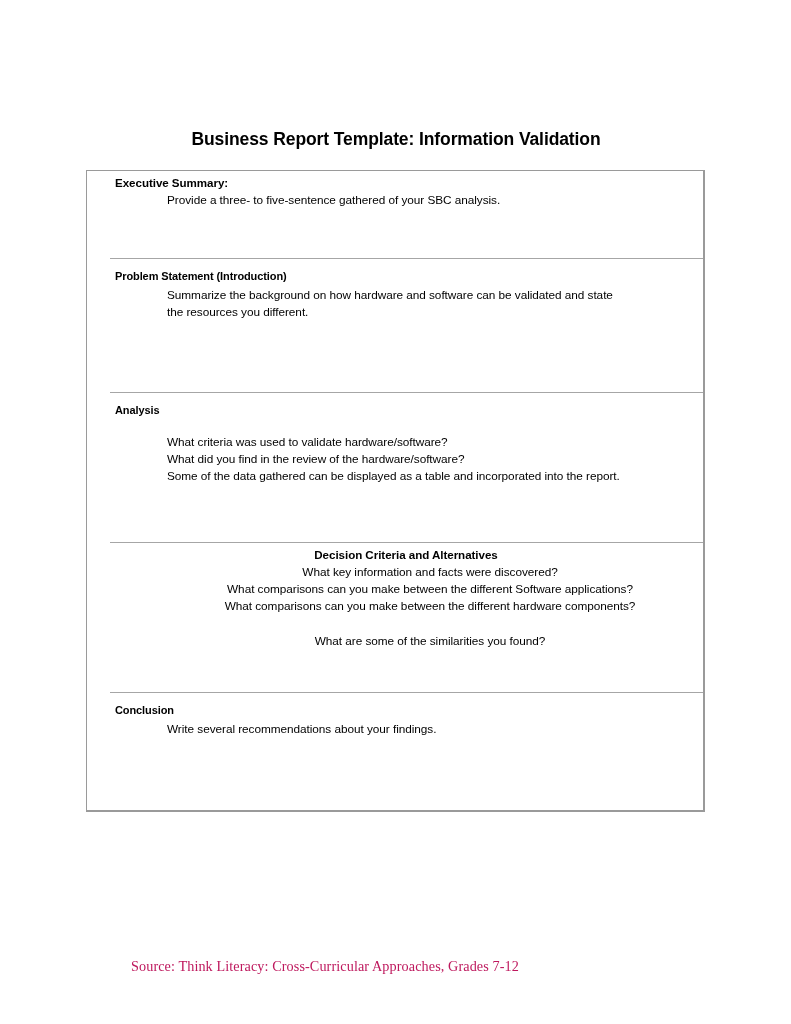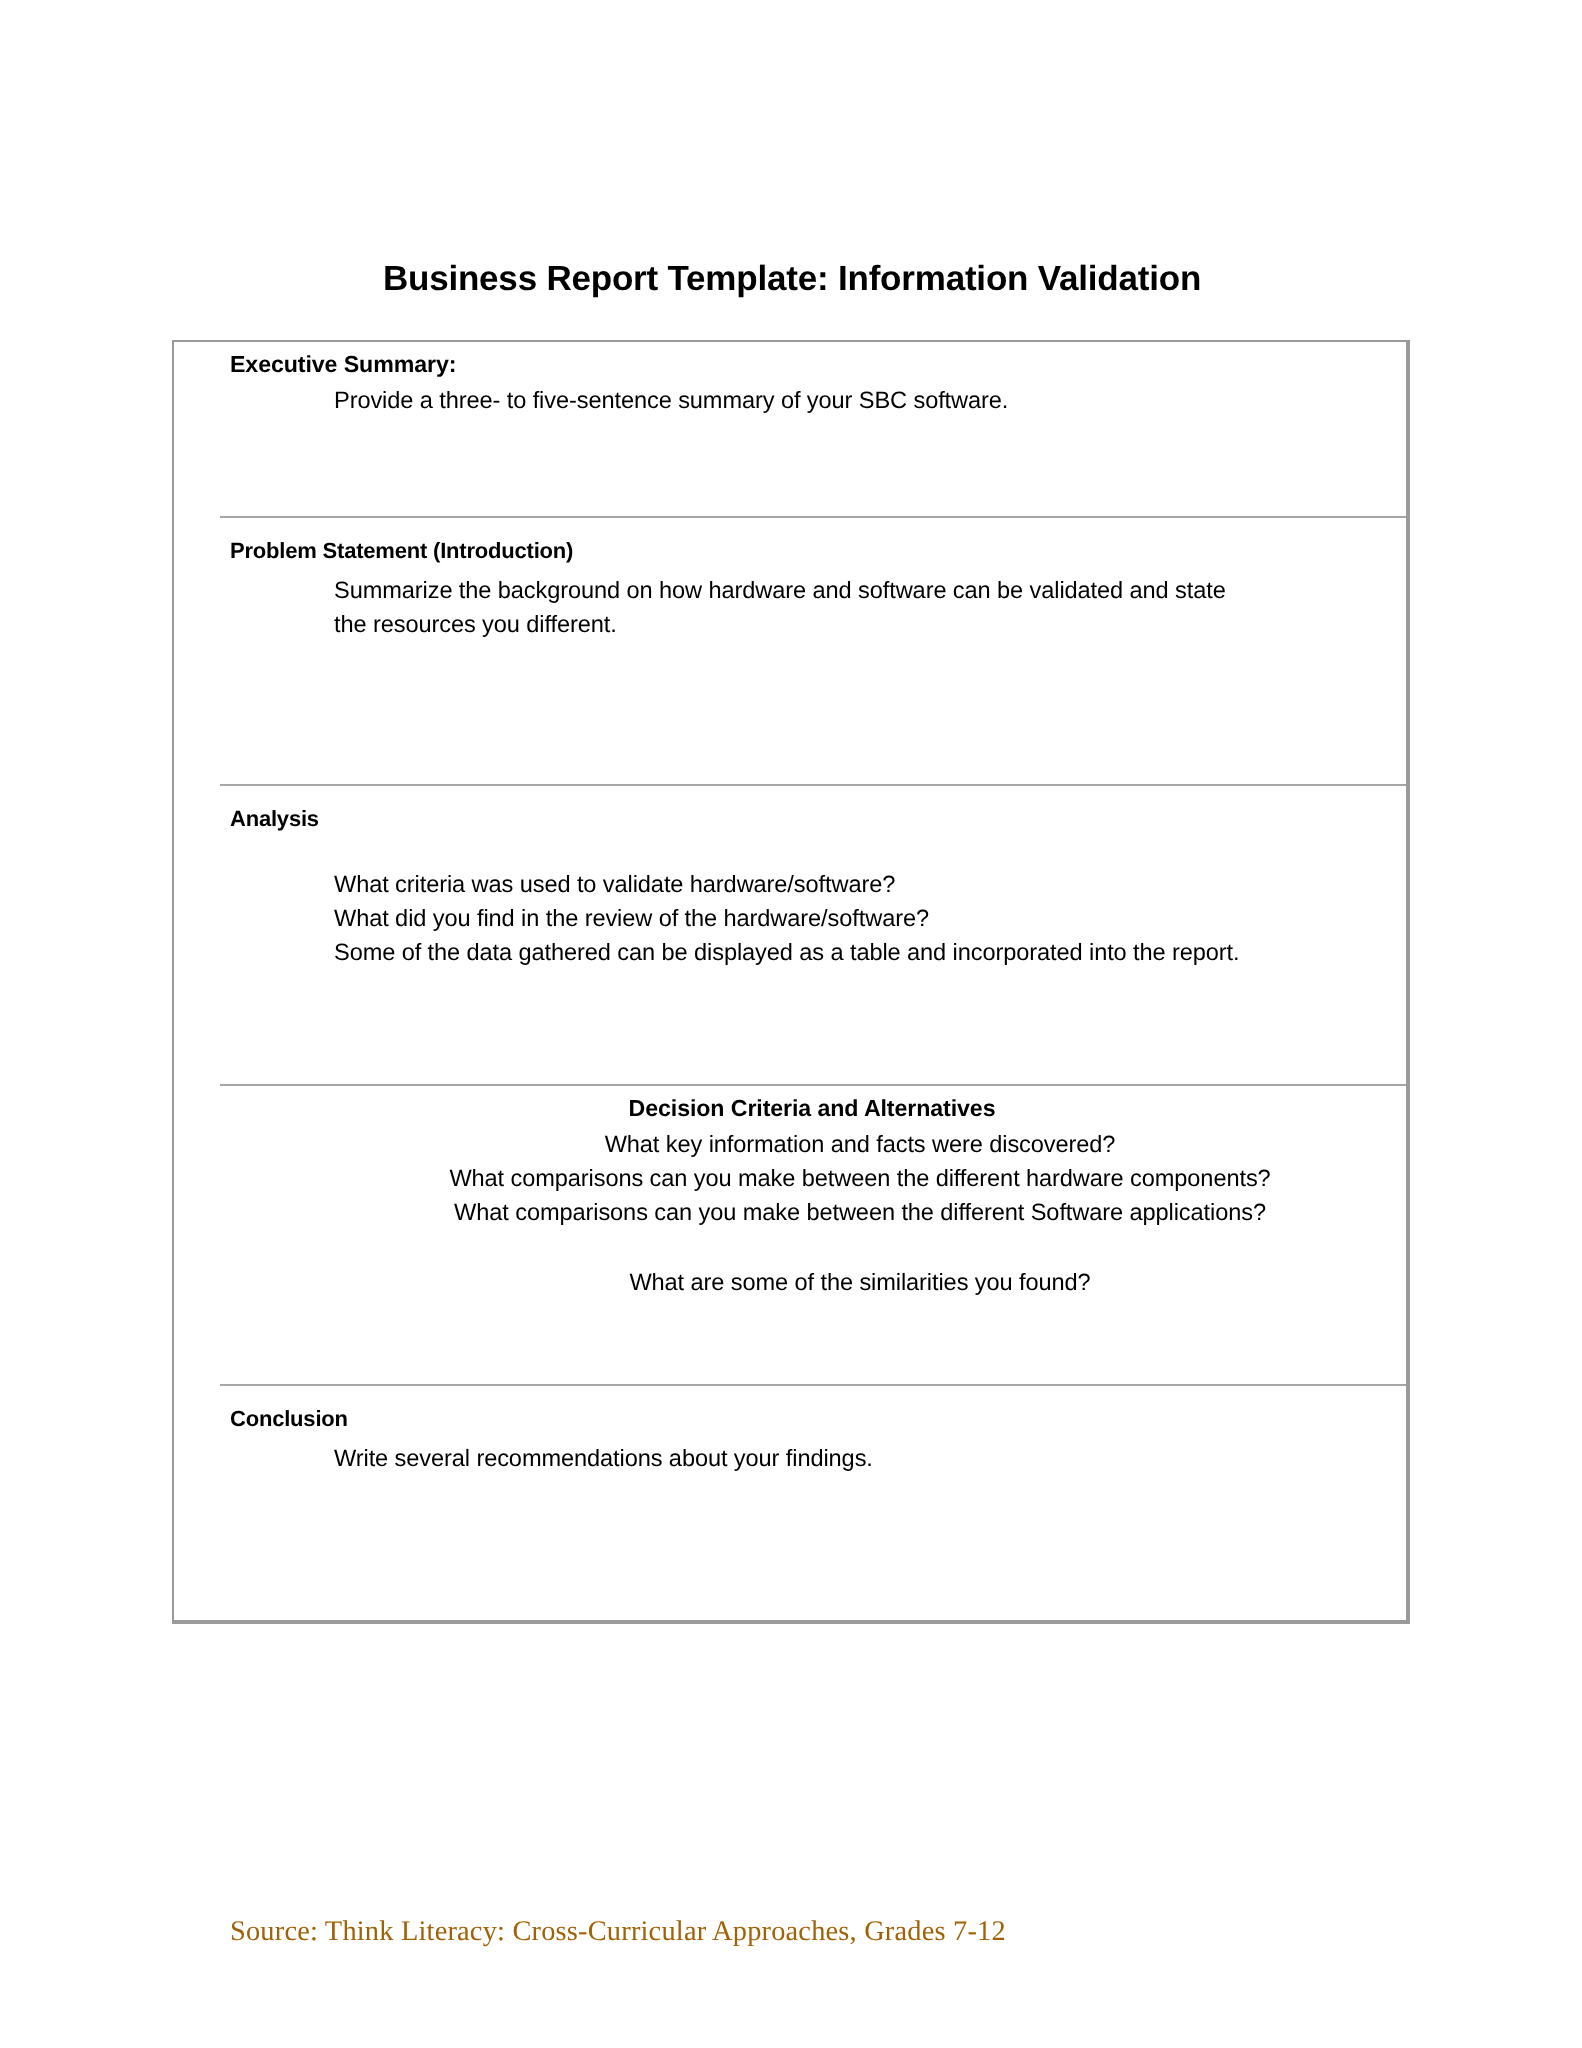--- a/index.html
+++ b/index.html
@@ -111,45 +111,45 @@
   .gap-top {
     height: 15px;
   }
   .gap-sm {
     height: 2px;
   }
 
   
   .source-note {
     position: absolute;
-    left: 115px;
+    left: 131px;
     top: 957px;
     font-family: "Liberation Serif", serif;
     font-size: 14.2px;
     line-height: 18px;
-    color: #a16207;
+    color: #be185d;
     white-space: nowrap;
     letter-spacing: 0.1px;
   }
 </style>
 </head>
 <body>
 
 <div class="page">
 
   <div class="doc-title">Business Report Template: Information Validation</div>
 
   <div class="form-table">
 
     <div class="form-row" style="height:88px;">
       <div class="row-inner">
         <div class="sec-head small">Executive Summary:</div>
         <div class="gap-sm"></div>
         <div class="sec-body">
-          <span class="ln">Provide a three- to five-sentence summary of your SBC software.</span>
+          <span class="ln">Provide a three- to five-sentence gathered of your SBC analysis.</span>
         </div>
       </div>
     </div>
 
     <div class="form-row" style="height:134px;">
       <div class="row-inner">
         <div class="sec-head large">Problem Statement (Introduction)</div>
         <div class="gap-sm"></div>
         <div class="sec-body">
           <span class="ln">Summarize the background on how hardware and software can be validated and state</span>
@@ -169,22 +169,22 @@
         </div>
       </div>
     </div>
 
     <div class="form-row" style="height:150px;text-align:center;">
       <div class="row-inner">
         <div class="sec-head small">Decision Criteria and Alternatives</div>
         <div class="gap-sm"></div>
         <div class="sec-body">
           <span class="ln">What key information and facts were discovered?</span>
+          <span class="ln">What comparisons can you make between the different Software applications?</span>
           <span class="ln">What comparisons can you make between the different hardware components?</span>
-          <span class="ln">What comparisons can you make between the different Software applications?</span>
           <span class="spacer"></span>
           <span class="ln">What are some of the similarities you found?</span>
         </div>
       </div>
     </div>
 
     <div class="form-row" style="height:118px;">
       <div class="row-inner">
         <div class="sec-head large">Conclusion</div>
         <div class="gap-sm"></div>

